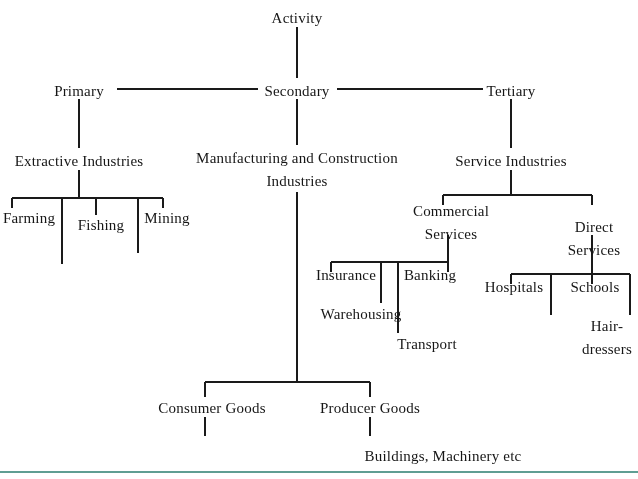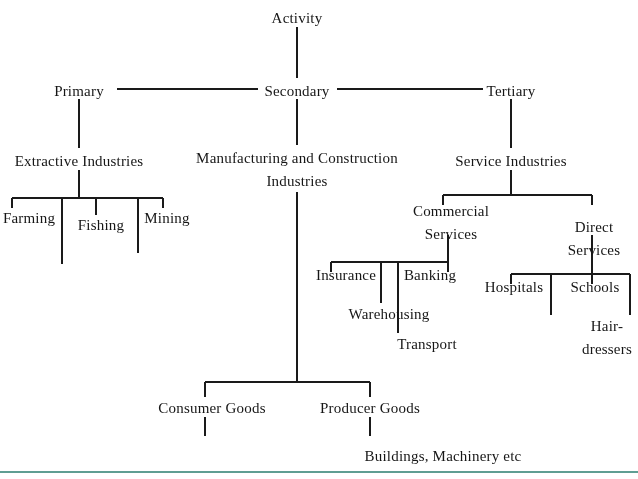--- a/index.html
+++ b/index.html
@@ -120,21 +120,21 @@
 
 
   <div class="node" style="left:451px; top:200px; width:110px;">Commercial
 Services</div>
 
   <div class="node" style="left:594px; top:216px; width:86px;">Direct
 Services</div>
 
   <div class="node" style="left:346px; top:264px;">Insurance</div>
 
-  <div class="node" style="left:361px; top:303px;margin-left:28px;">Warehousing</div>
+  <div class="node" style="left:361px; top:303px;">Warehousing</div>
 
   <div class="node" style="left:427px; top:333px;text-align:center;">Transport</div>
 
   <div class="node" style="left:430px; top:264px;">Banking</div>
 
   <div class="node" style="left:514px; top:276px;">Hospitals</div>
 
 
   <div class="node" style="left:595px; top:276px;">Schools</div>
 

